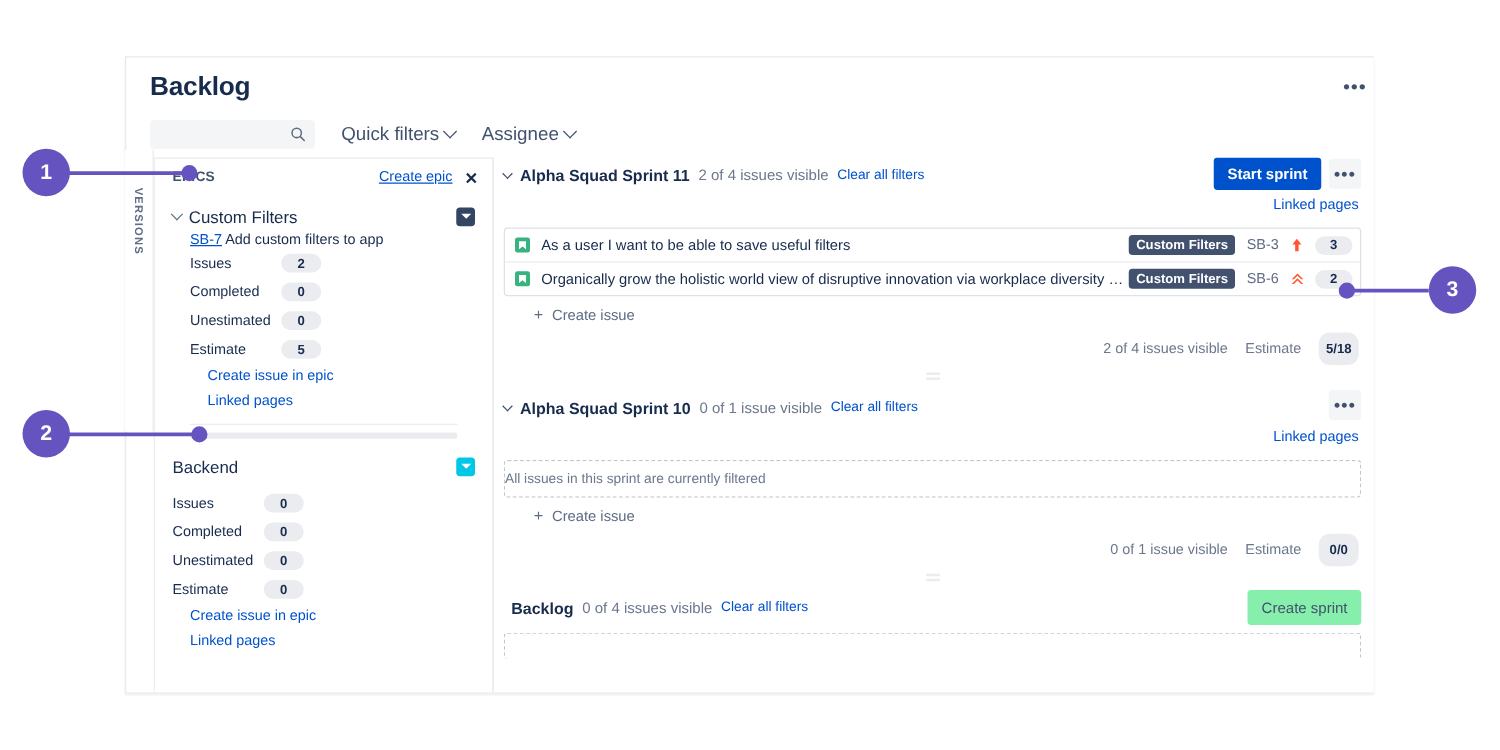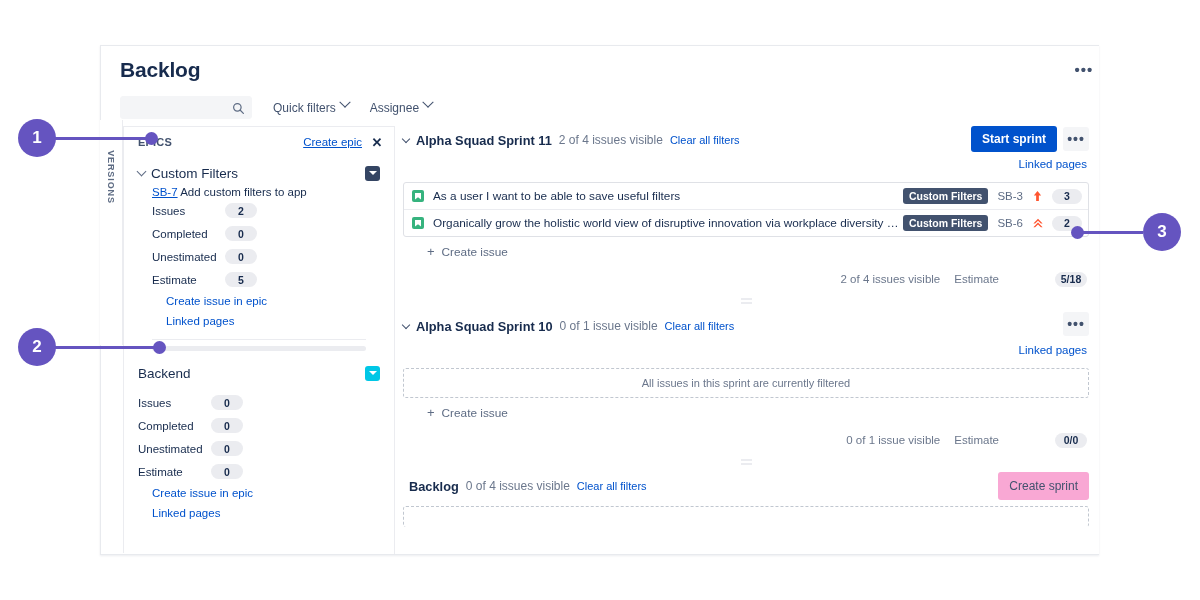--- a/index.html
+++ b/index.html
@@ -32,21 +32,21 @@
   .search-box{
     width:118px;height:21px;background:#f4f5f7;border:1px solid #f4f5f7;border-radius:3px;
     display:flex;align-items:center;padding:0 6px;position:relative;
   }
   .search-box input{
     border:none;outline:none;background:transparent;font-size:11px;
     font-family:"Liberation Sans",sans-serif;color:#172b4d;width:92px;
   }
   .search-ic{position:absolute;right:6px;top:4px;}
   .tb-btn{
-    margin-left:21px;font-size:12px;color:#42526e;display:flex;align-items:flex-start;gap:5px;
+    margin-left:21px;font-size:15px;color:#42526e;display:flex;align-items:center;gap:5px;
     cursor:pointer;
   }
   .caret{display:inline-block;width:7px;height:7px;border-right:1.3px solid #42526e;
     border-bottom:1.3px solid #42526e;transform:rotate(45deg) translate(-2px,-2px);}
 
   
   .rail{
     position:absolute;left:100px;top:120px;width:22px;height:225px;
     border-right:1px solid #ebecf0;background:#fff;
   }
@@ -102,21 +102,21 @@
   .sh-chev{width:5px;height:5px;border-right:1.3px solid #42526e;border-bottom:1.3px solid #42526e;
            transform:rotate(45deg);margin-bottom:3px;flex:none;}
   .sh-name{font-size:12.8px;font-weight:700;color:#172b4d;}
   .sh-count{font-size:12px;color:#6b778c;}
   .sh-clear{font-size:11px;color:#0052cc;cursor:pointer;}
   .sh-right{position:absolute;right:0;top:0;display:flex;align-items:center;gap:6px;}
   .btn-primary{
     background:#0052cc;color:#fff;font-size:12px;font-weight:700;border:none;border-radius:3px;
     padding:6px 11px;cursor:pointer;font-family:"Liberation Sans",sans-serif;
   }
-  .btn-sub{background:#f9a8d4;color:#42526e;font-size:12px;border:none;border-radius:3px;
+  .btn-sub{background:#86efac;color:#42526e;font-size:12px;border:none;border-radius:3px;
     padding:7px 11px;cursor:pointer;font-family:"Liberation Sans",sans-serif;}
   .dots-btn{width:26px;height:24px;background:#f4f5f7;border-radius:3px;display:flex;
     align-items:center;justify-content:center;color:#42526e;font-weight:700;font-size:14px;
     letter-spacing:1px;line-height:6px;cursor:pointer;}
   .linked-row{text-align:right;padding-right:2px;height:22px;}
   .linked-row span{font-size:11.5px;color:#0052cc;cursor:pointer;}
 
   .issue-list{border:1px solid #dfe1e6;border-radius:3px;margin-top:6px;background:#fff;}
   .issue{display:flex;align-items:center;height:26px;border-bottom:1px solid #ebecf0;padding:0 6px 0 8px;}
   .issue:last-child{border-bottom:none;}
@@ -131,28 +131,28 @@
   .prio{width:13px;margin-right:8px;display:flex;align-items:center;justify-content:center;}
   .ipts{min-width:20px;height:15px;background:#ebecf0;border-radius:9px;font-size:10.5px;
     font-weight:700;color:#172b4d;display:flex;align-items:center;justify-content:center;padding:0 5px;}
 
   .create-issue{display:flex;align-items:center;gap:7px;height:30px;padding-left:24px;
     font-size:11.8px;color:#5e6c84;cursor:pointer;}
   .plus{font-size:13px;color:#5e6c84;line-height:12px;}
 
   .foot{display:flex;align-items:center;justify-content:flex-end;gap:14px;height:24px;padding-right:2px;}
   .foot .t{font-size:11.5px;color:#6b778c;}
-  .foot .est{min-width:22px;height:15px;background:#ebecf0;border-radius:9px;font-size:10.5px;
-    font-weight:700;color:#172b4d;display:flex;align-items:center;justify-content:center;padding:0 5px;margin-left:42px;}
+  .foot .est{min-width:22px;height:26px;background:#ebecf0;border-radius:9px;font-size:10.5px;
+    font-weight:700;color:#172b4d;display:flex;align-items:center;justify-content:center;padding:0 5px;}
   .grip{display:flex;flex-direction:column;gap:2px;align-items:center;margin:7px auto 0 auto;width:12px;}
   .grip i{display:block;width:11px;height:2px;background:#ebecf0;}
 
   .empty-drop{
     border:1px dashed #c1c7d0;border-radius:3px;height:28px;display:flex;align-items:center;
-    justify-content:center;font-size:11px;color:#6b778c;margin-top:6px;
+    justify-content:flex-start;font-size:11px;color:#6b778c;margin-top:6px;
   }
   .bh-name{font-size:12.8px;font-weight:700;color:#172b4d;}
 
   
   .callout{position:absolute;}
   .cnum{
     width:38px;height:38px;border-radius:50%;background:#6554c0;color:#fff;
     display:flex;align-items:center;justify-content:center;font-size:17px;font-weight:700;
   }
   .cline{position:absolute;height:3px;background:#6554c0;top:17.5px;}

